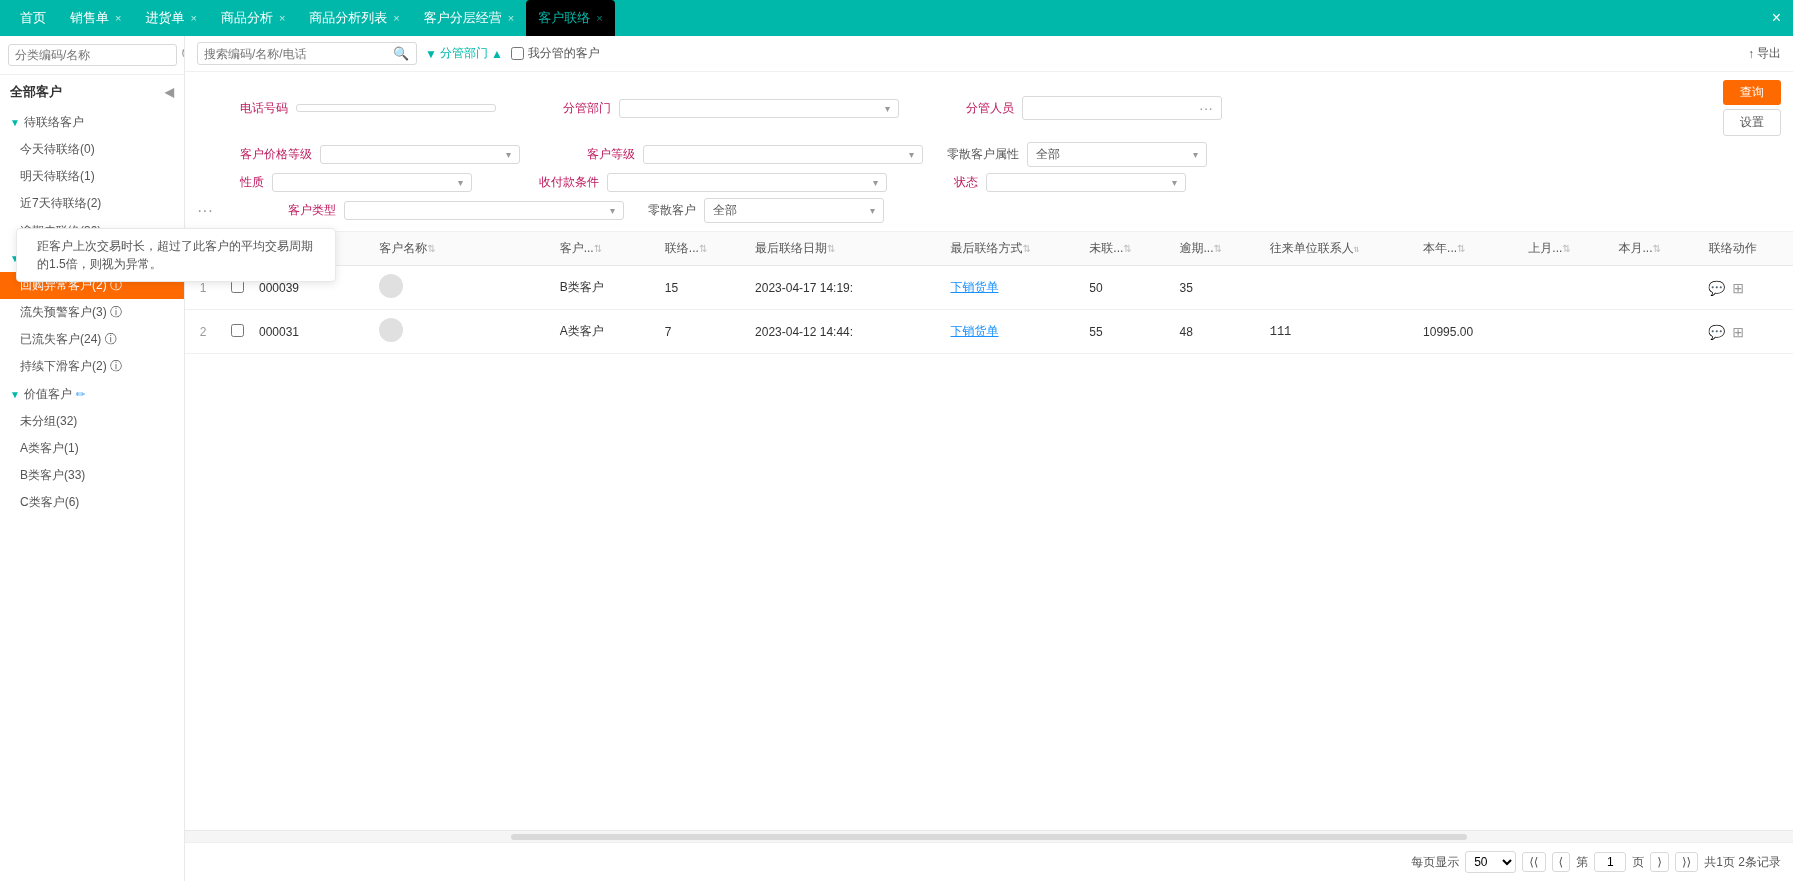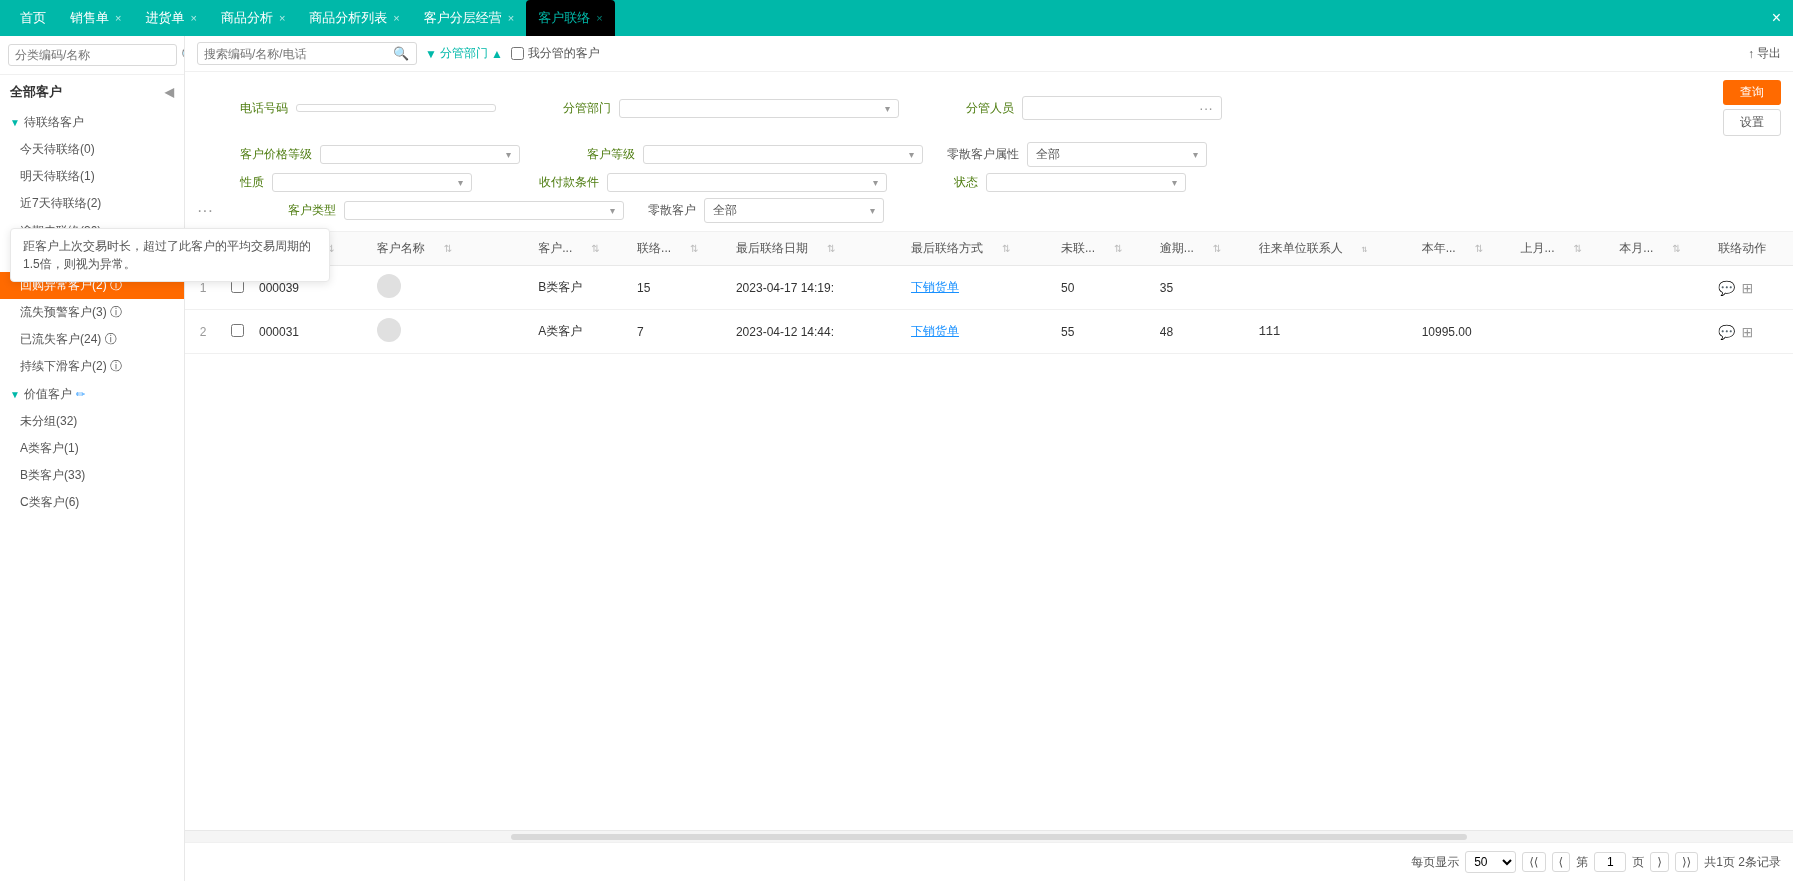--- a/index.html
+++ b/index.html
@@ -58,23 +58,23 @@
     .sidebar-item {
       padding: 4px 10px 4px 20px; color: #555; font-size: 12px;
       cursor: pointer; line-height: 1.6;
     }
     .sidebar-item.active-orange {
       background: #ff6a00; color: #fff; border-radius: 0;
     }
 
     
     .tooltip-box {
-      position: absolute; top: 228px; left: 10px; z-index: 100;
+      position: absolute; top: 228px; left: 16px; z-index: 100;
       background: #fff; border: 1px solid #e8e8e8; border-radius: 4px;
-      padding: 8px 12px; font-size: 12px; color: #555; max-width: 320px;
+      padding: 8px 20px; font-size: 12px; color: #555; max-width: 320px;
       box-shadow: 0 2px 8px rgba(0,0,0,0.1); line-height: 1.5;
     }
 
     
     .content-area {
       flex: 1; display: flex; flex-direction: column; overflow: hidden;
       background: #f5f5f5;
     }
 
     
@@ -115,21 +115,21 @@
     .filter-row:last-child { margin-bottom: 0; }
     .filter-field {
       display: flex; align-items: center;
       border: 1px solid #d9d9d9; border-radius: 3px;
       padding: 3px 8px; font-size: 12px; color: #555;
       flex: 1; min-width: 180px; max-width: 340px;
       background: #fff; cursor: pointer; justify-content: space-between;
     }
     .filter-field .caret { color: #999; font-size: 10px; }
     .filter-field-label {
-      font-size: 12px; color: #4d7c0f; white-space: nowrap; min-width: 60px; padding-left: 43px;
+      font-size: 12px; color: #be185d; white-space: nowrap; min-width: 60px; padding-left: 43px;
     }
     .filter-field-dots { color: #999; font-size: 14px; cursor: pointer; }
     .filter-actions {
       display: flex; flex-direction: column; gap: 4px; margin-left: auto;
     }
     .btn-query {
       background: #ff6a00; color: #fff; border: none; border-radius: 3px;
       padding: 4px 16px; cursor: pointer; font-size: 12px;
     }
     .btn-settings {
@@ -167,21 +167,21 @@
     .col-lastdate { min-width: 130px; }
     .col-lastway { min-width: 80px; }
     .col-uncontact { min-width: 60px; }
     .col-overdue { min-width: 60px; }
     .col-histunit { min-width: 80px; font-family: Liberation Mono, monospace; }
     .col-thisyear { min-width: 70px; }
     .col-lastmonth { min-width: 60px; }
     .col-thismonth { min-width: 60px; }
     .col-action { min-width: 60px; }
     .link-text { color: #1890ff; cursor: pointer; text-decoration: underline; }
-    .th-sort { display: flex; align-items: center; gap: 19px; }
+    .th-sort { display: flex; align-items: center; gap: 0; }
     .sort-icon { color: #bbb; font-size: 10px; }
     .action-icons { display: flex; gap: 6px; align-items: center; }
     .action-icon { color: #999; cursor: pointer; font-size: 14px; }
     .settings-col-icon { color: #555; font-size: 14px; cursor: pointer; }
     .avatar-placeholder {
       display: inline-block; width: 24px; height: 24px;
       border-radius: 50%; background: #e0e0e0;
     }
 
     

